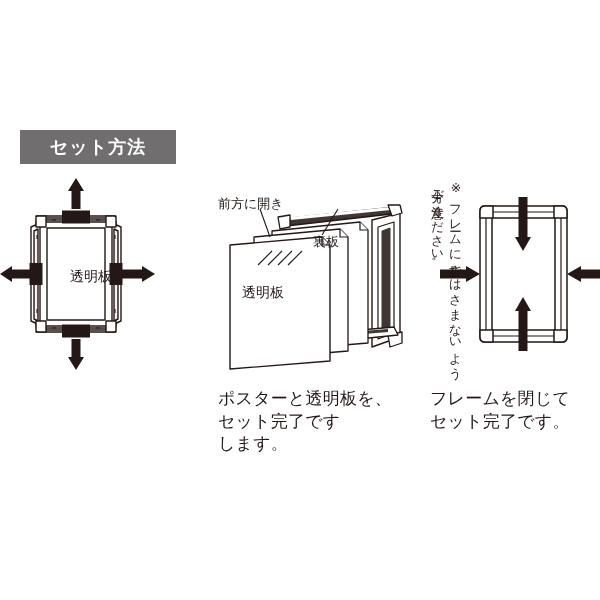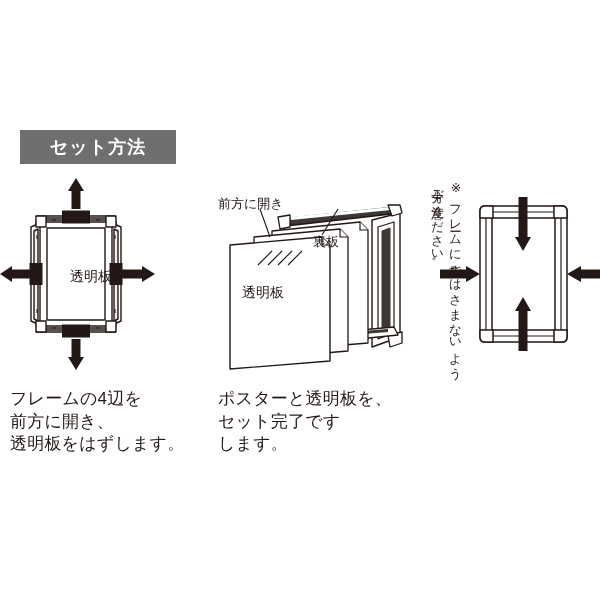--- a/index.html
+++ b/index.html
@@ -190,20 +190,19 @@
         <path d="M101,176 L101,132"></path>
         <path d="M18,99 L48,99"></path>
         <path d="M184,99 L155,99"></path>
       </g>
     </svg>
 
     <div class="vtext" style="left:26px;top:5px;height:178px;">※フレームに指をはさまないよう</div>
     <div class="vtext" style="left:8px;top:5px;height:178px;">十分ご注意ください。</div>
   </div>
 
-  <div class="caption" id="caption-1">フレームの4辺を
-前方に開き、
-透明板をはずします。</div>
   <div class="caption" id="caption-2">ポスターと透明板を、
 セット完了です
 します。</div>
+  <div class="caption" id="caption-3">フレームを閉じて
+セット完了です。</div>
 
 </div>
 
 </body></html>

